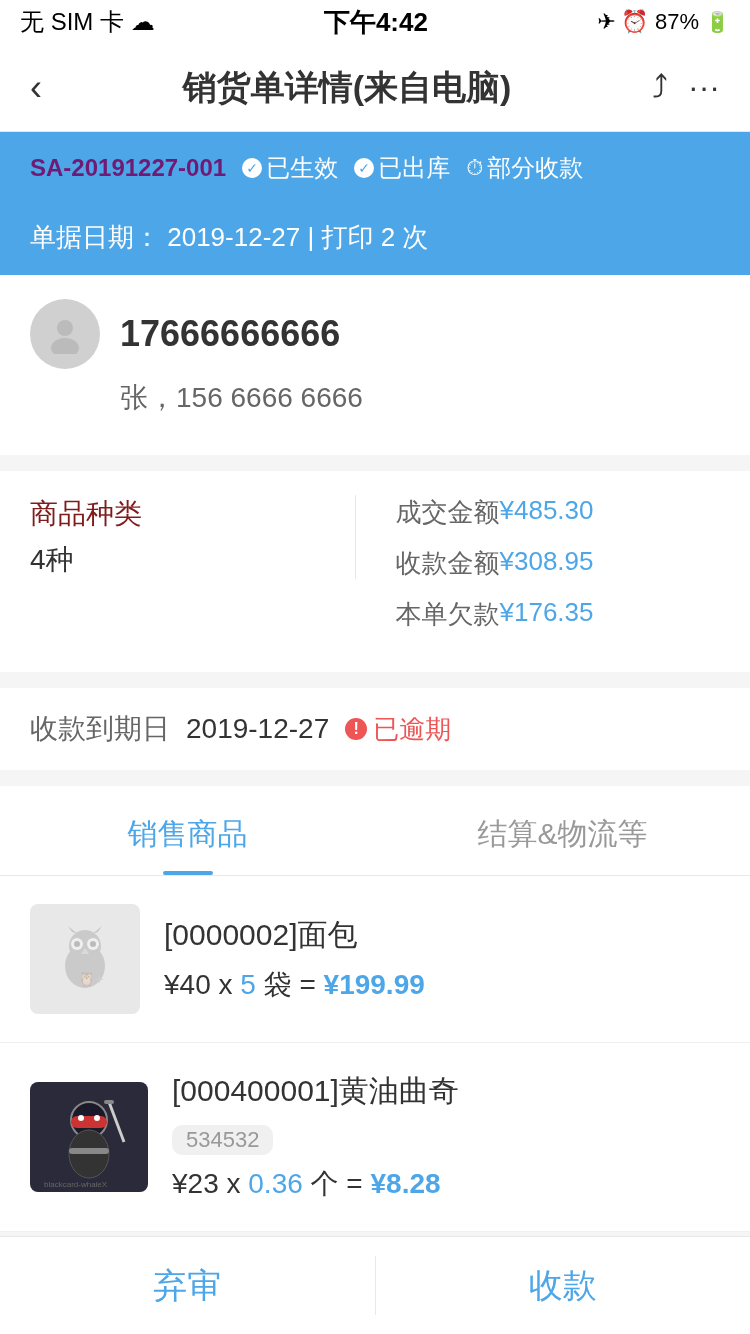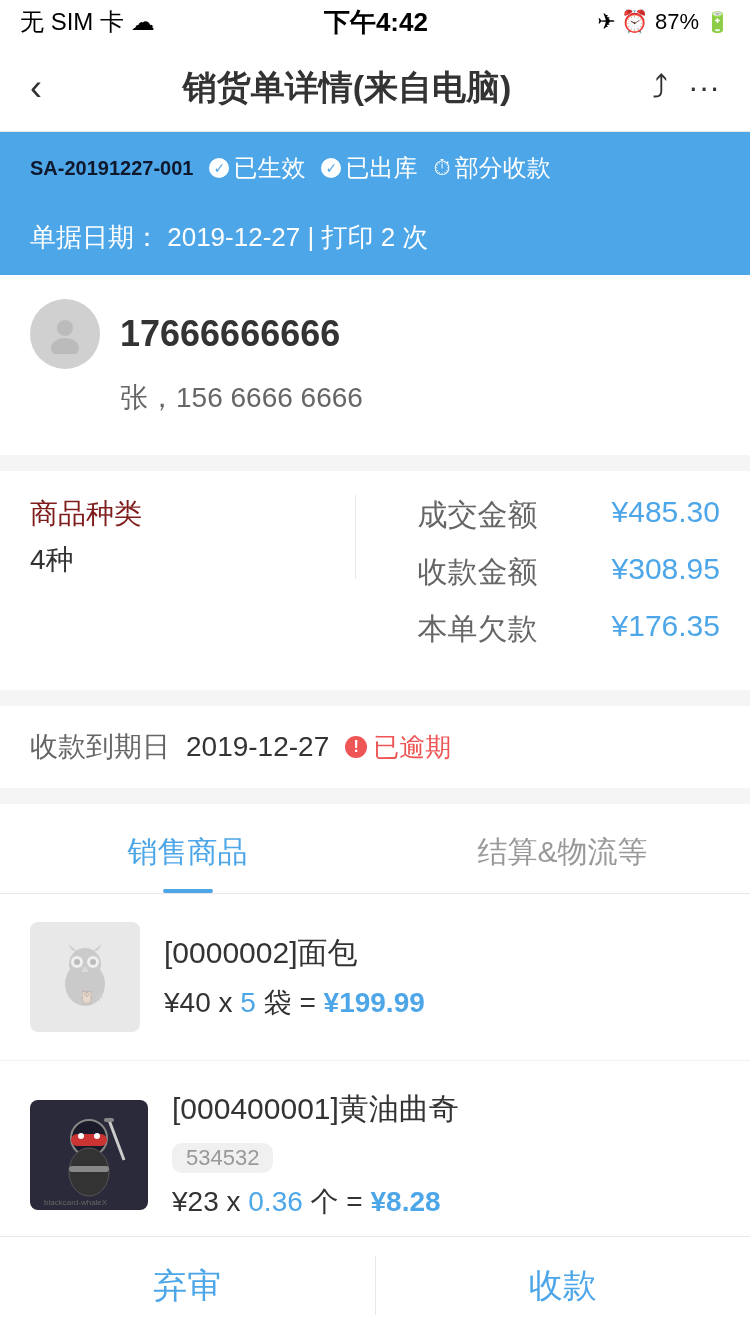--- a/index.html
+++ b/index.html
@@ -63,23 +63,23 @@
       background: #4da6e8;
       padding: 20px 30px;
     }
     .header-row1 {
       display: flex;
       align-items: center;
       gap: 16px;
       margin-bottom: 10px;
     }
     .order-no {
-      font-size: 20px;
+      font-size: 24px;
       font-weight: 700;
-      color: #0f172a;
+      color: #701a75;
     }
     .badge {
       display: flex;
       align-items: center;
       gap: 4px;
       color: #fff;
       font-size: 24px;
     }
     .badge-check {
       width: 20px;
@@ -162,24 +162,23 @@
     .stats-left {
       flex: 1;
       border-right: 1px solid #e8e8e8;
     }
     .stats-right {
       flex: 1;
       padding-left: 40px;
     }
     .stat-row {
       display: flex;
-      justify-content: space-between;
+      justify-content: flex-start;
       margin-bottom: 16px;
-      font-size: 30px;
-      margin-left: 22px;
+      font-size: 26px;
     }
     .stat-label { color: #666; }
     .stat-value { color: #333; font-weight: 500; }
     .stat-value.blue { color: #4da6e8; }
     .stat-type {
       font-size: 28px;
       color: #7f1d1d;
       margin-bottom: 8px;
     }
     .stat-count {

